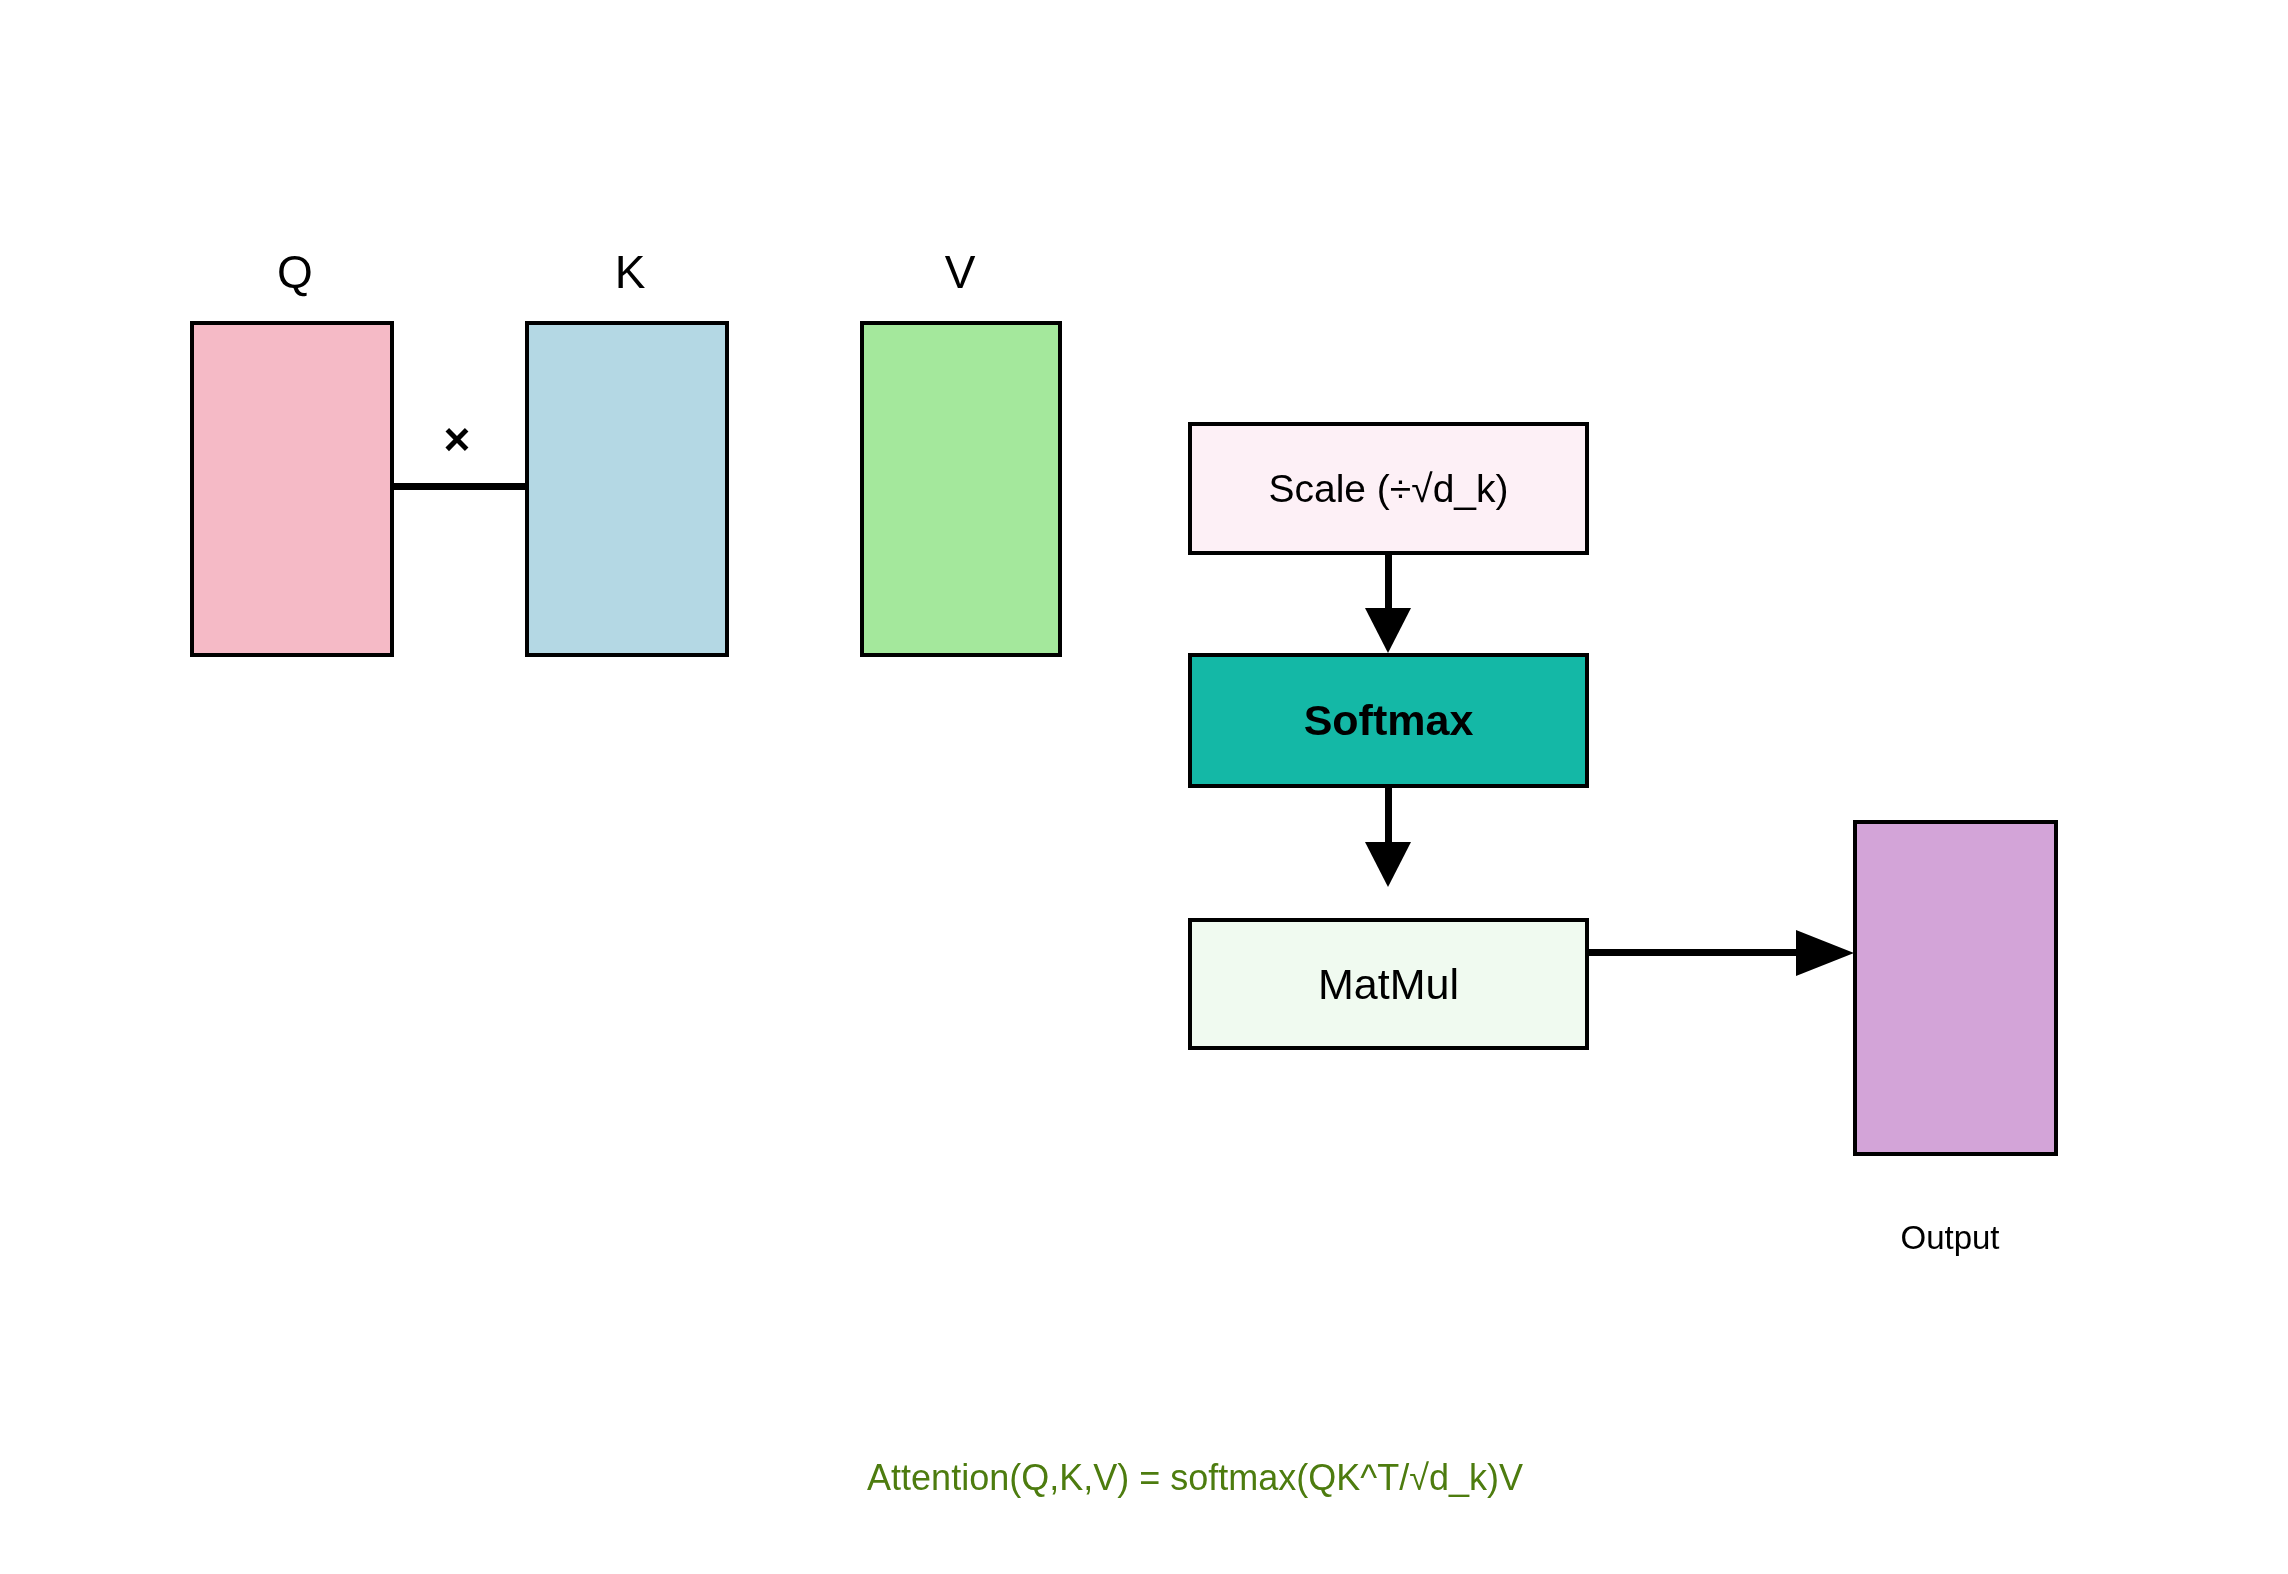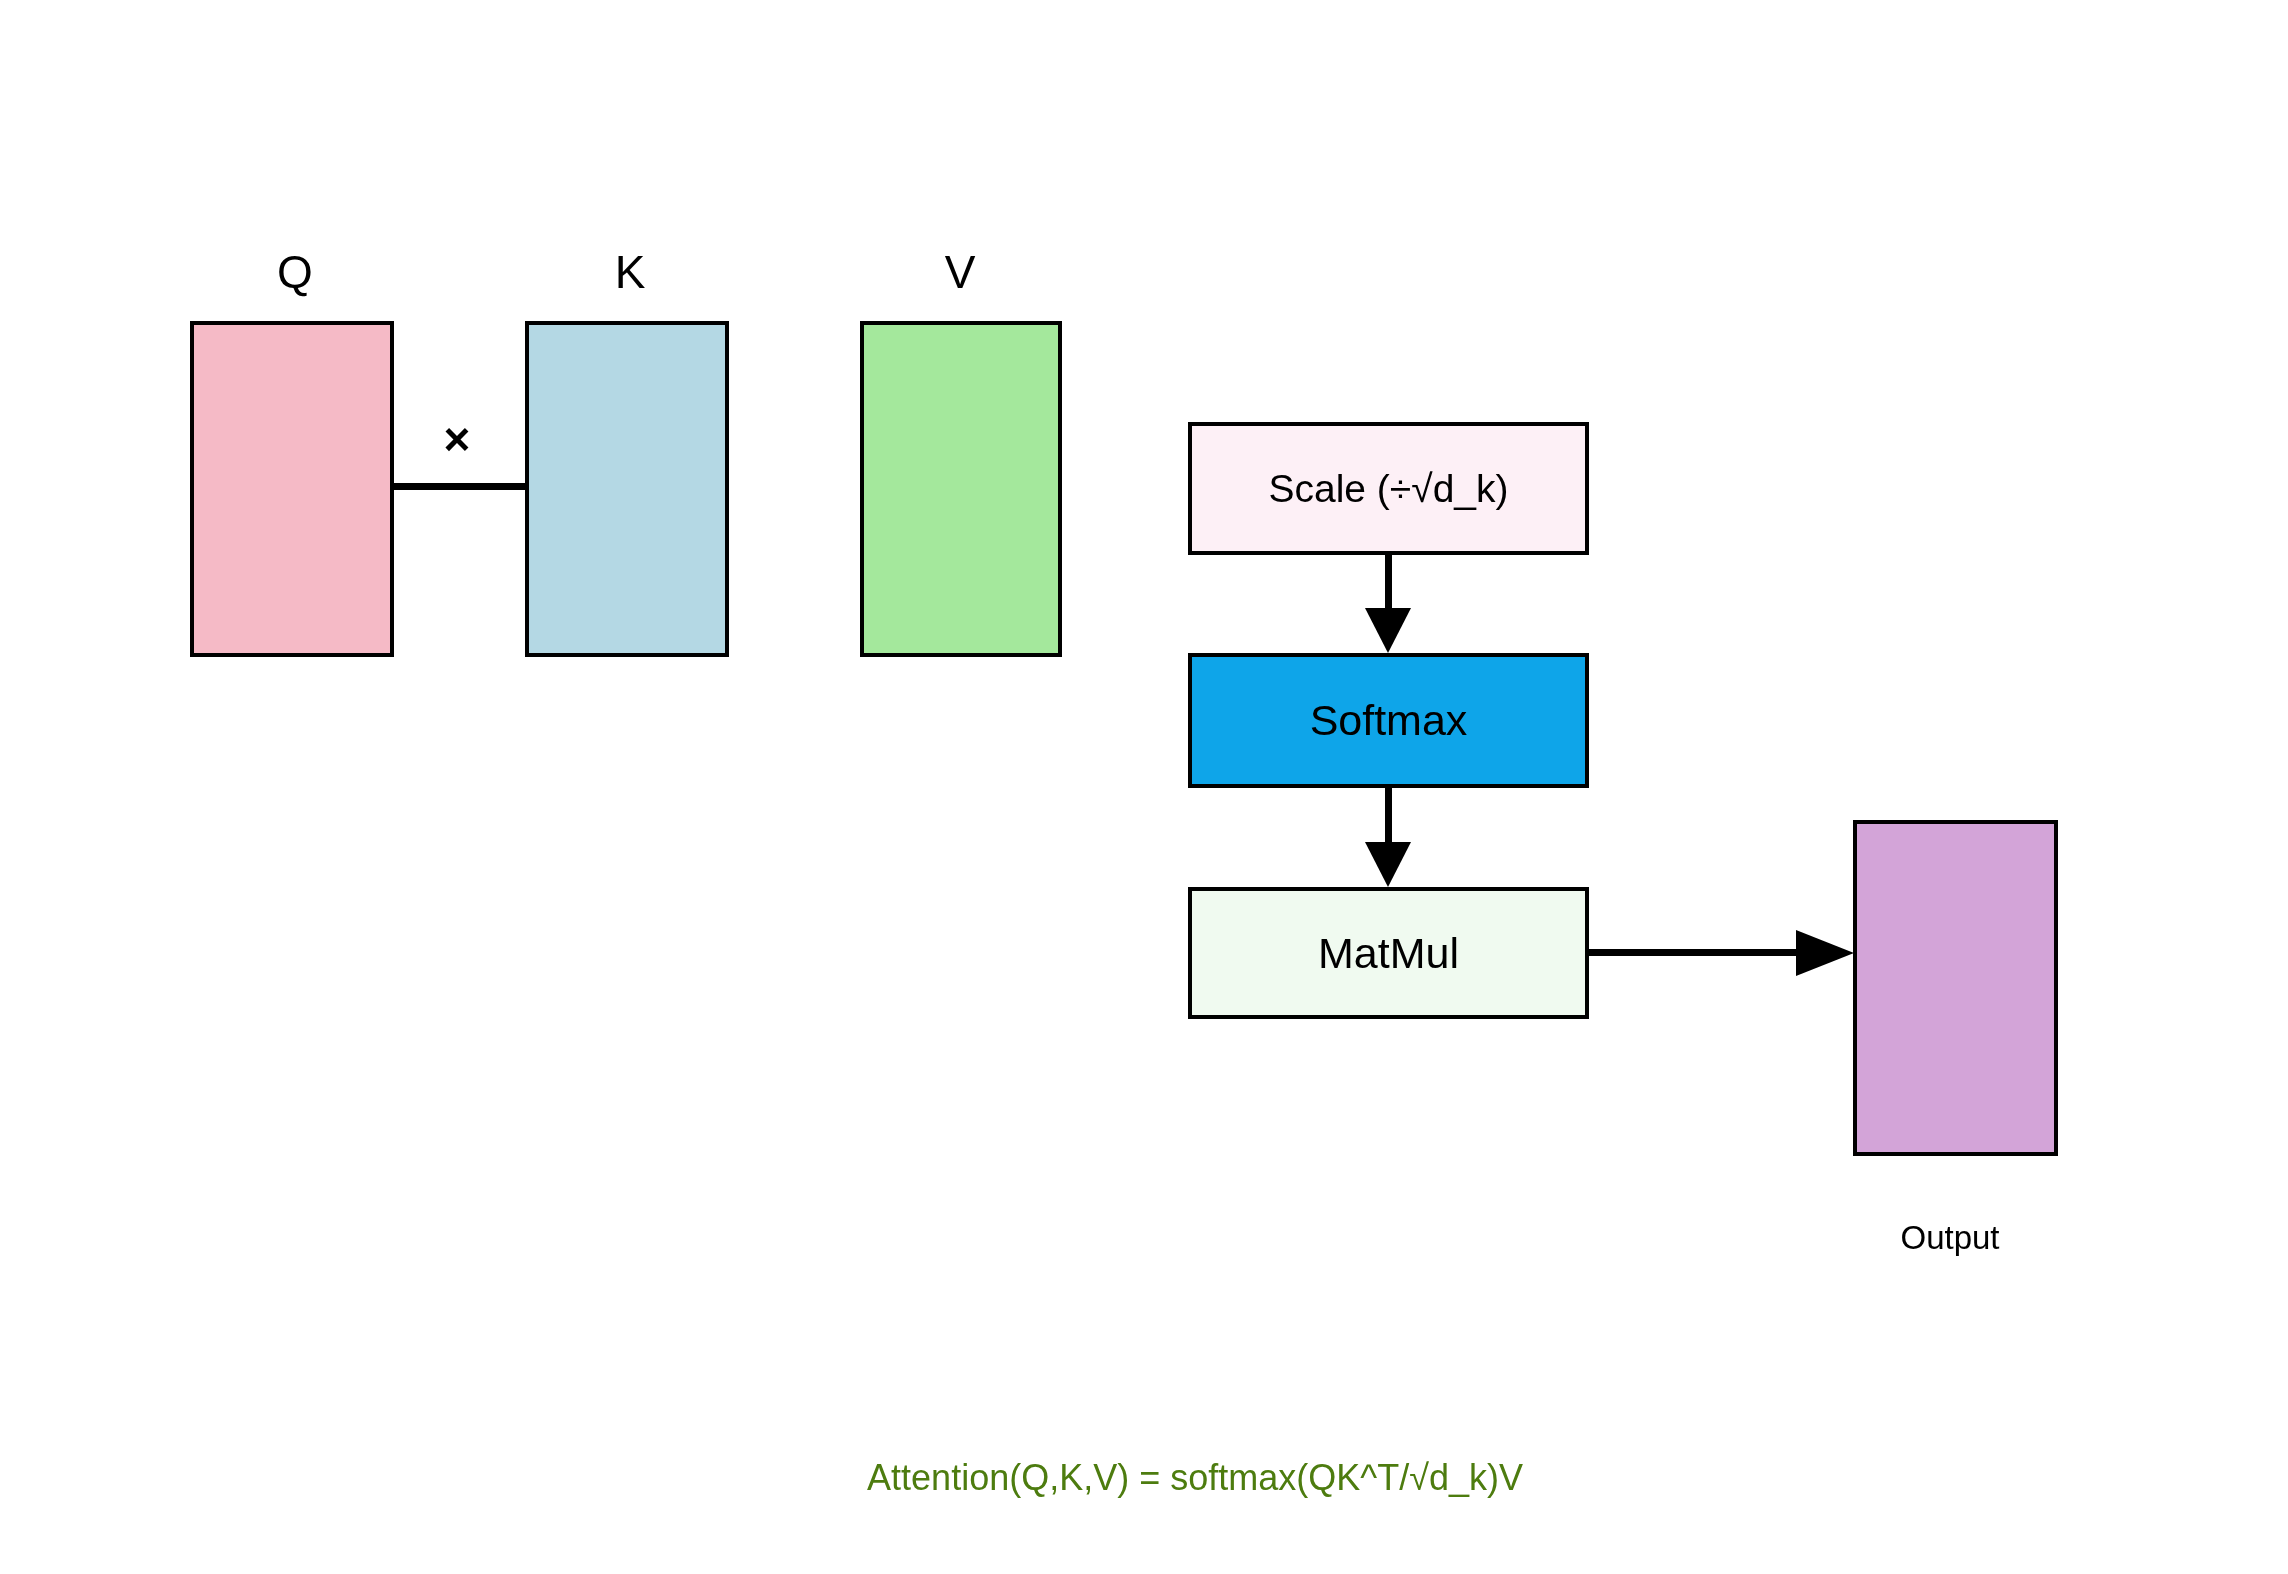--- a/index.html
+++ b/index.html
@@ -61,21 +61,21 @@
     width: 401px;
     border: 4px solid #000;
     box-sizing: border-box;
     display: flex;
     align-items: center;
     justify-content: center;
     color: #000;
   }
   .box-scale   { top: 422px; height: 133px; font-size: 39px; }
   .box-softmax { top: 653px; height: 135px; font-size: 43px; }
-  .box-matmul  { top: 887px; height: 132px; font-size: 43px; }
+  .box-matmul  { top: 918px; height: 132px; font-size: 43px; }
 
   .arrow-stem-v {
     width: 7px;
     background: #000;
     left: 1385px;
   }
   .stem-1 { top: 555px; height: 55px; }
   .stem-2 { top: 788px; height: 55px; }
   .arrow-head-down {
     width: 0; height: 0;
@@ -133,21 +133,21 @@
   <div class="abs mult-symbol">×</div>
   <div class="abs qk-connector"></div>
 
   <div class="abs flow-box box-scale" style="background-color: rgb(253, 240, 246);">
     <span>Scale (÷√d_k)</span>
   </div>
 
   <div class="abs arrow-stem-v stem-1"></div>
   <div class="abs arrow-head-down head-1"></div>
 
-  <div class="abs flow-box box-softmax" style="background-color: #0ea5e9;">
+  <div class="abs flow-box box-softmax" style="background-color: #14b8a6; font-weight: bold;">
     <span>Softmax</span>
   </div>
 
   <div class="abs arrow-stem-v stem-2"></div>
   <div class="abs arrow-head-down head-2"></div>
 
   <div class="abs flow-box box-matmul" style="background-color: rgb(240, 250, 240);">
     <span>MatMul</span>
   </div>
 

